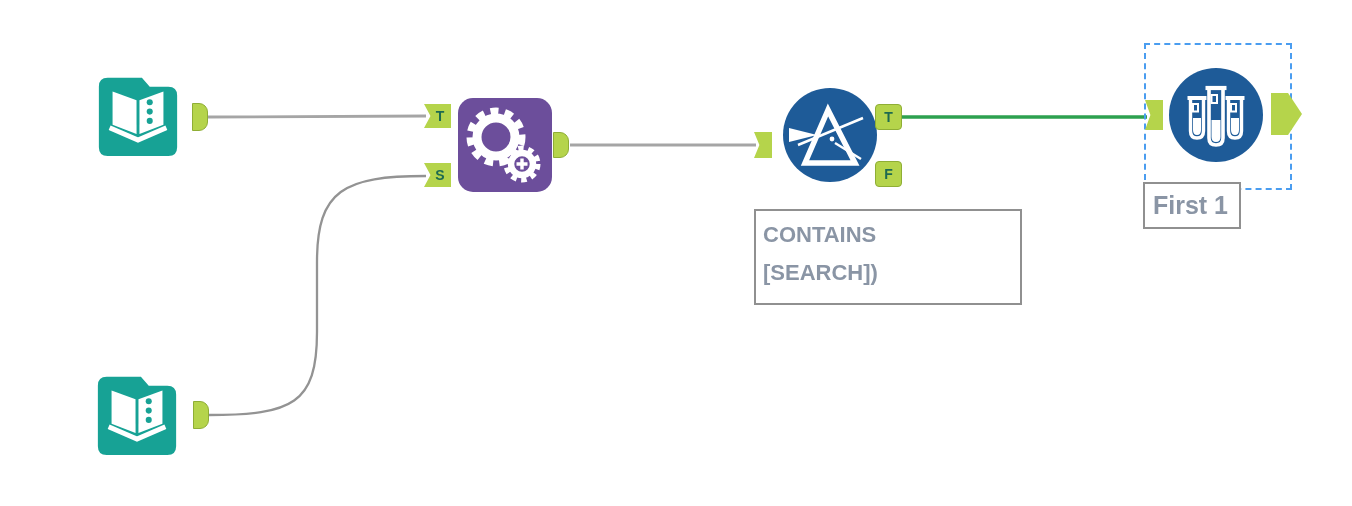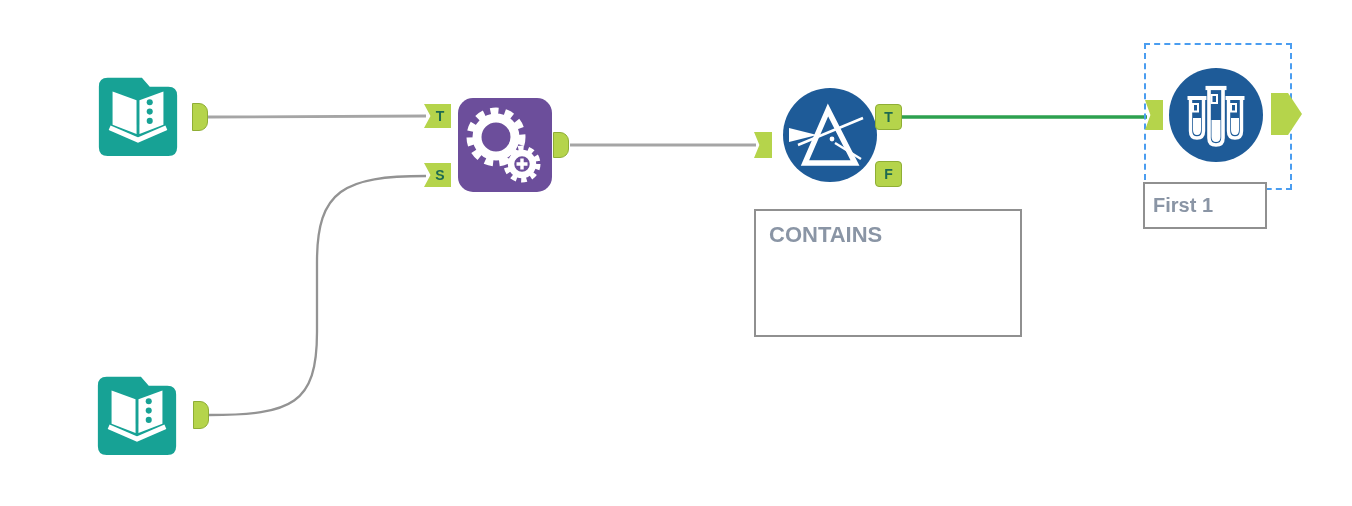--- a/index.html
+++ b/index.html
@@ -20,25 +20,25 @@
   .anchor.outbox{border-radius:4px;}
   .anchor.pentagon{border:none;clip-path:polygon(0 0,55% 0,100% 50%,55% 100%,0 100%);}
   .selection{
     position:absolute;border:2px dashed #4A9DF0;box-sizing:border-box;background:transparent;
   }
   .labelbox{
     position:absolute;background:#ffffff;border:2px solid #909090;box-sizing:border-box;
     color:#8A95A5;font-weight:bold;
   }
   .first-label{
-    width:124px;height:47px;display:flex;align-items:center;
-    padding-left:8px;font-size:20px;z-index:5;
+    width:98px;height:47px;display:flex;align-items:center;
+    padding-left:8px;font-size:25px;z-index:5;
   }
   .annotation{
-    width:268px;height:128px;padding:5px 13px;font-size:22px;line-height:38px;z-index:5;
+    width:268px;height:96px;padding:5px 7px;font-size:22px;line-height:38px;z-index:5;
   }
   .annotation div{white-space:nowrap;}
 </style>
 </head>
 <body>
 
 <div class="canvas">
 
   <svg class="wires" viewBox="0 0 1352 506">
     <path d="M208,117 L426,116" stroke="#A5A5A5" stroke-width="2.8" fill="none"></path>
@@ -104,20 +104,21 @@
   </div>
   <div class="anchor outbox" style="left:875px;top:104px;width:27px;height:26px;">
     <span>T</span>
   </div>
   <div class="anchor outbox" style="left:875px;top:161px;width:27px;height:26px;">
     <span>F</span>
   </div>
 
   <div class="labelbox annotation" style="left:754px;top:209px;">
     <div>CONTAINS</div>
+    <div>[SEARCH])</div>
   </div>
 
   <div class="selection" style="left:1144px;top:43px;width:148px;height:147px;"></div>
   <div class="anchor notch" style="left:1145px;top:100px;width:18px;height:30px;"></div>
   <div class="tool" style="left:1169px;top:68px;width:94px;height:94px;">
     <svg width="94" height="94" viewBox="0 0 94 94">
       <circle cx="47" cy="47" r="47" fill="#1E5B98"></circle>
 
       <path d="M40,21 V70 Q40,77 47,77 Q54,77 54,70 V21" stroke="#ffffff" stroke-width="3.6" fill="none"></path>
       <path d="M36.5,20 H57.5" stroke="#ffffff" stroke-width="4.2"></path>

